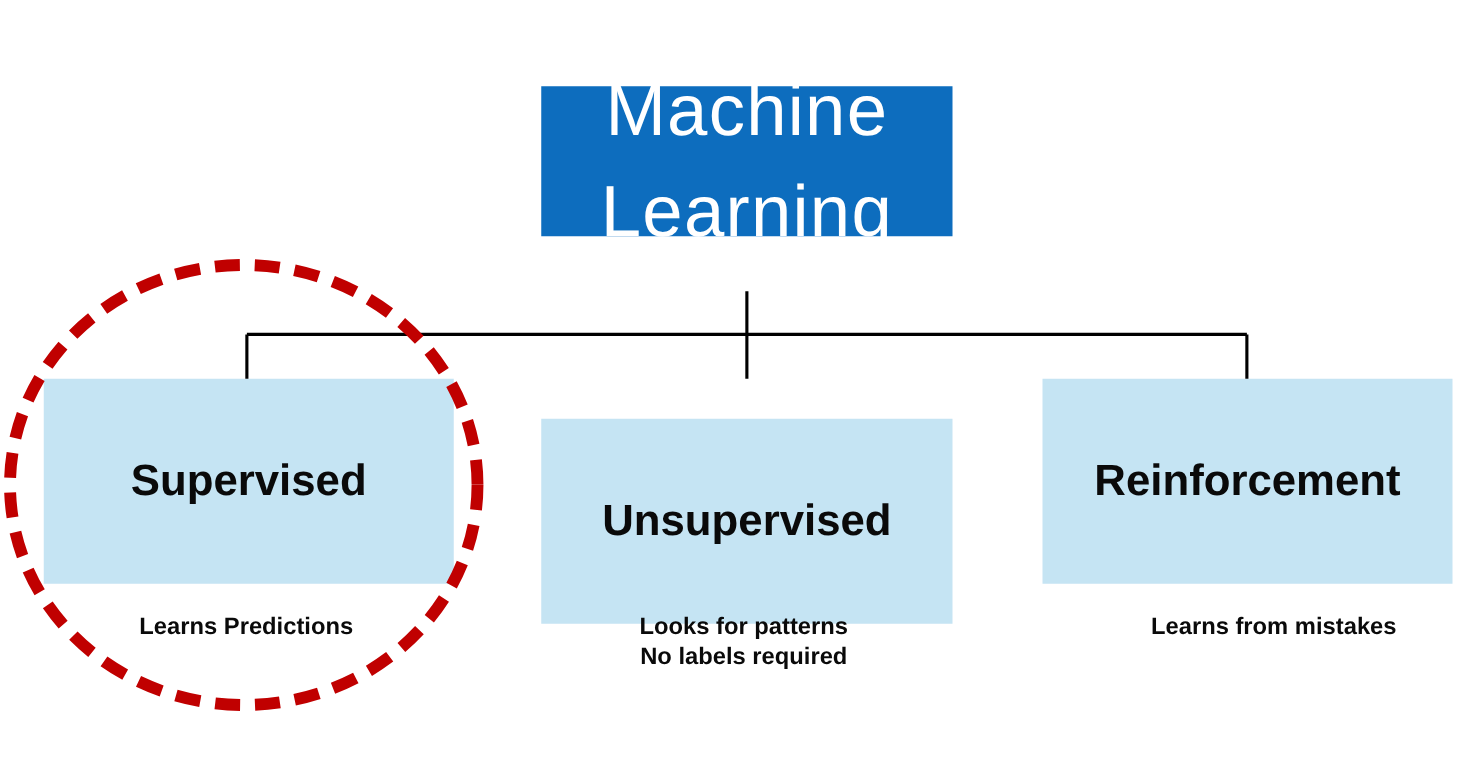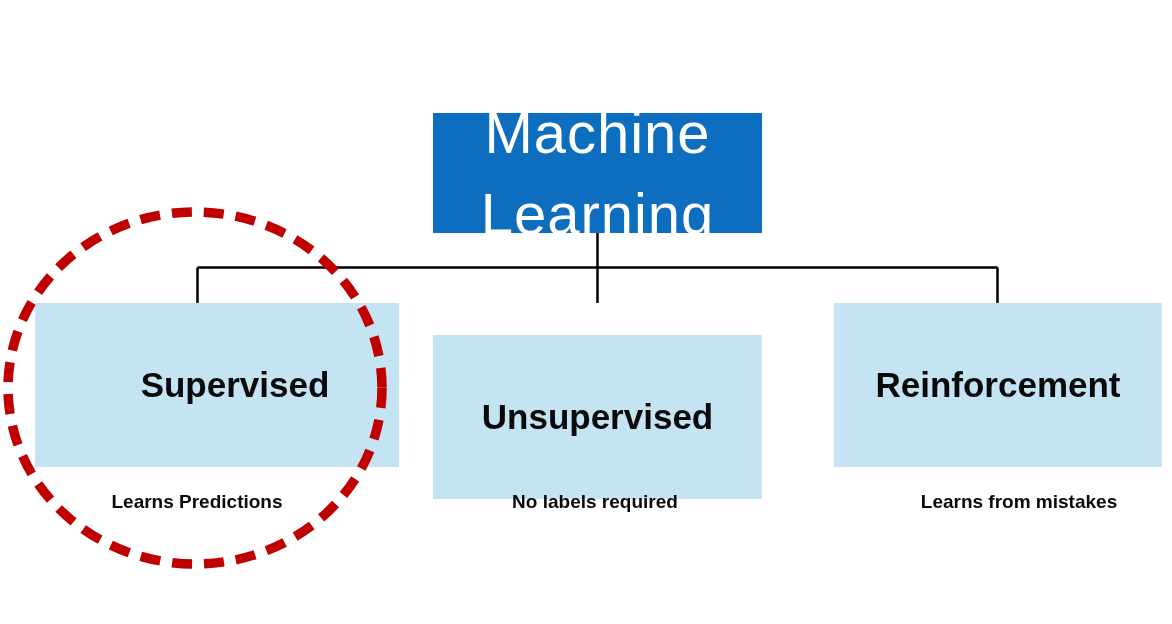--- a/index.html
+++ b/index.html
@@ -27,33 +27,32 @@
     left: 433px;
     top: 69px;
     width: 329px;
     height: 120px;
     background: var(--root-fill, #0d6dbe);
     color: var(--root-text, #ffffff);
     font-size: 58px;
     font-weight: 400;
     line-height: 81px;
     letter-spacing: 1px;
-    margin-top: 44px;
   }
   .child-node {
     top: 303px;
     width: 328px;
     height: 164px;
     background: var(--child-fill, #c5e4f3);
     color: var(--text, #0a0a0a);
     font-size: 35px;
     font-weight: 700;
     white-space: nowrap;
   }
-  .child-0 { left: 35px; padding-left: 36px; }
+  .child-0 { left: 35px; }
   .child-1 { left: 433px; width: 329px; margin-top: 32px; }
   .child-2 { left: 834px; }
   .notes {
     position: absolute;
     top: 490px;
     width: 320px;
     text-align: center;
     font-size: 19px;
     font-weight: 700;
     line-height: 24px;
@@ -98,20 +97,21 @@
     <span>Unsupervised</span>
   </div>
   <div class="node child-node child-2">
     <span>Reinforcement</span>
   </div>
 
   <div class="notes notes-0">
     <div>Learns Predictions</div>
   </div>
   <div class="notes notes-1">
+    <div>Looks for patterns</div>
     <div>No labels required</div>
   </div>
   <div class="notes notes-2">
     <div>Learns from mistakes</div>
   </div>
 
   <svg class="overlay" width="1172" height="624" viewBox="0 0 1172 624" aria-hidden="true">
     <path class="connector" d="M597.5,233 L597.5,267.5
              M197.5,267.5 L997.5,267.5
              M197.5,267.5 L197.5,303

